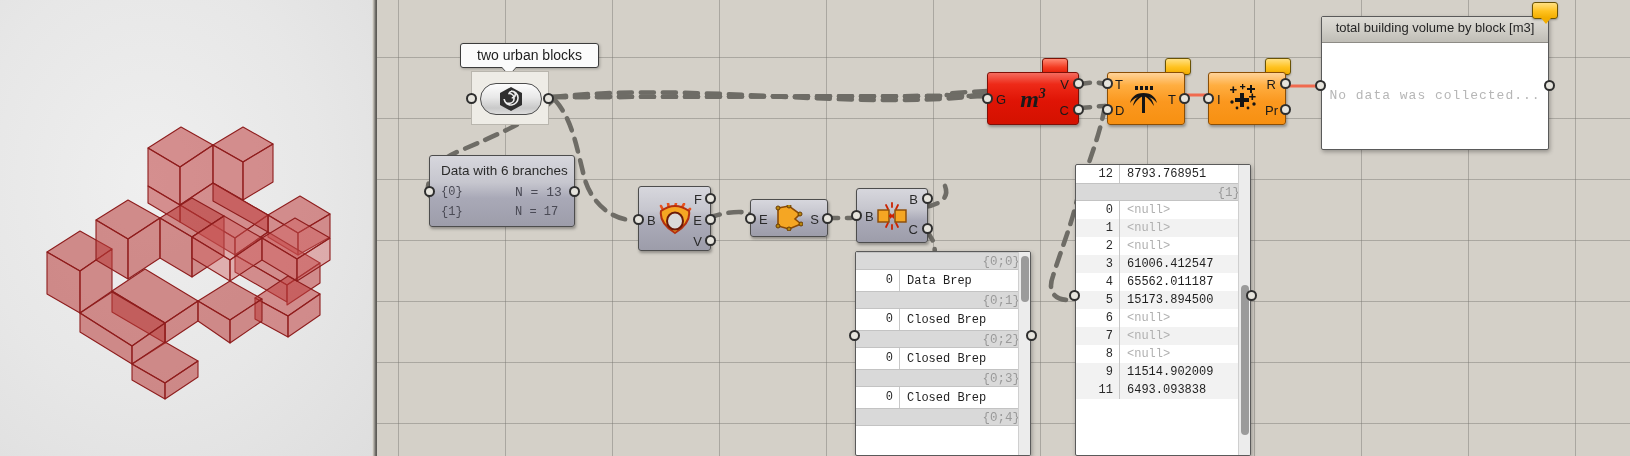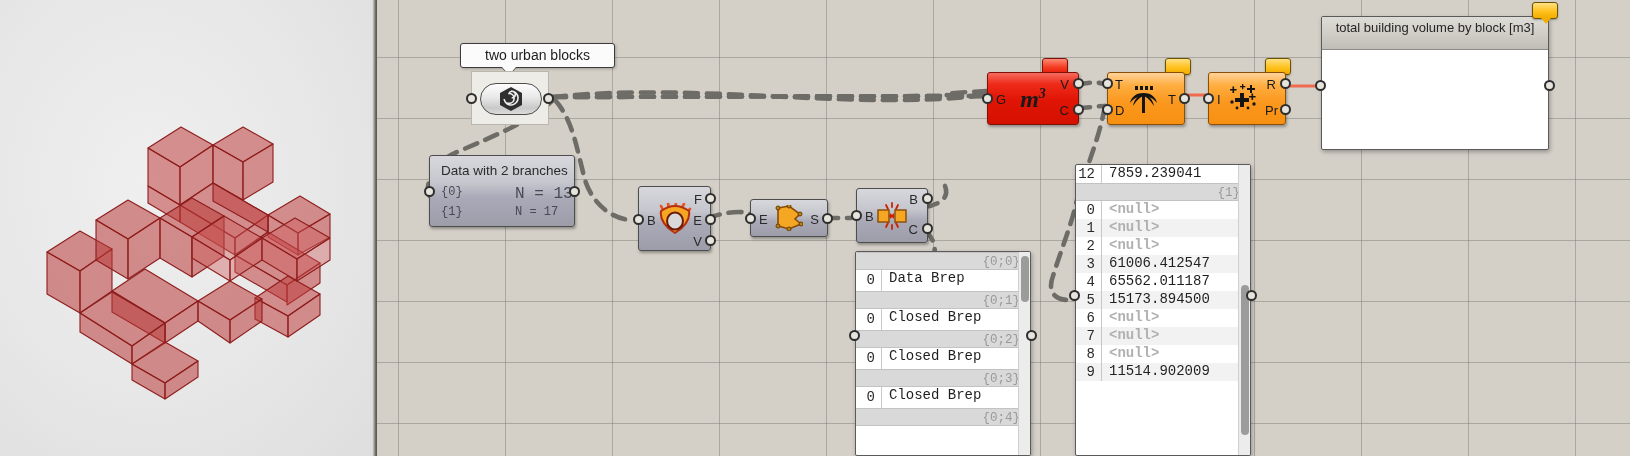--- a/index.html
+++ b/index.html
@@ -82,21 +82,21 @@
     content:""; position:absolute; left:8px; bottom:-6px;
     border-left:5px solid transparent; border-right:5px solid transparent;
     border-top:6px solid #f2ad00;
   }
   .flag.red:after { border-top-color:#e31a05; }
 
   
   #nickname {
     position: absolute; left: 83px; top: 43px;
     background: #fbfbfb; border: 1px solid #3c3c3c; border-radius: 3px;
-    padding: 3px 24px 4px; font-size: 14px; color: #1d1d1d; white-space: nowrap;
+    padding: 3px 16px 4px; font-size: 14px; color: #1d1d1d; white-space: nowrap;
     box-shadow: 1px 1px 3px rgba(0,0,0,.25);
   }
   #nickname:after {
     content:""; position:absolute; left:41px; bottom:-8px;
     border-left:7px solid transparent; border-right:7px solid transparent;
     border-top:8px solid #fbfbfb;
     filter: drop-shadow(0 1px 0 #3c3c3c);
   }
 
   
@@ -112,39 +112,39 @@
 
   
   .panel {
     position: absolute;
     background: #fff; border: 1px solid #5a5a5a; border-radius: 2px;
     box-shadow: 1px 2px 4px rgba(0,0,0,.3);
     font-family: "Liberation Mono", monospace;
     overflow: hidden;
   }
   .panel-title {
-    height: 33px; line-height: 22px; text-align: center;
+    height: 26px; line-height: 22px; text-align: center;
     font-family: "Liberation Sans", sans-serif; font-size: 13px; color: #262626;
     background: linear-gradient(to bottom,#dedcd6 0%,#cfcdc6 55%,#bfbdb6 100%);
     border-bottom: 1px solid #8d8b85;
   }
   .panel-empty {
     color: #b6b6b6; font-size: 13px; text-align: center; padding-top: 45px;
     letter-spacing: 1px;
   }
 
   
-  .row { display: flex; height: 18px; align-items: flex-start; font-size: 14px; }
+  .row { display: flex; height: 18px; align-items: center; font-size: 12px; padding-left: 18px; }
   .row .idx {
     width: 26px; text-align: right; padding-right: 6px;
     color: #2a2a2a; border-right: 1px solid #c8c8c8; height: 100%;
     line-height: 18px;
   }
   .row .val { padding-left: 7px; color: #1f1f1f; }
-  .row .val.null { color: #b0b0b0; font-weight: bold; }
+  .row .val.null { color: #b0b0b0; }
   .row.alt { background: #f2f2f2; }
   .branch {
     height: 18px; line-height: 18px; font-size: 12.5px; text-align: right;
     padding-right: 10px; color: #9a9a9a; background: #d9d9d9;
     border-top: 1px solid #c3c3c3; border-bottom: 1px solid #c3c3c3;
   }
   .brep-val { color: #1b5e20; }
 
   .scrollbar {
     position: absolute; right: 0; top: 0; width: 12px; height: 100%;
@@ -284,23 +284,23 @@
         <svg class="icon-glyph" width="30" height="28" viewBox="0 0 30 28">
           <polygon points="15,2 26,8 26,20 15,26 4,20 4,8" fill="#2f2f2f"></polygon>
           <path d="M15,6 a7,7 0 1,1 -6.9,8 a5,5 0 1,0 5,-5.6 a3.2,3.2 0 1,1 2.6,4.3" fill="none" stroke="#ededed" stroke-width="1.6"></path>
         </svg>
       </div>
       <div class="grip" style="left:-6px; top:21px;"></div>
       <div class="grip" style="right:-6px; top:21px;"></div>
     </div>
 
     <div class="node grey" style="left:52px; top:155px; width:146px; height:72px;">
-      <div style="position:absolute; left:11px; top:7px; font-size:13.5px; color:#2b2b2b;">Data with 2 branches</div>
+      <div style="position:absolute; left:11px; top:7px; font-size:13.5px; color:#2b2b2b;">Data with 6 branches</div>
       <div style="position:absolute; left:11px; top:29px; font-family:'Liberation Mono',monospace; font-size:12px; color:#4a4a55;">{0}</div>
-      <div style="position:absolute; left:85px; top:29px; font-family:'Liberation Mono',monospace; font-size:16px; color:#4a4a55;">N = 13</div>
+      <div style="position:absolute; left:85px; top:29px; font-family:'Liberation Mono',monospace; font-size:13px; color:#4a4a55;">N = 13</div>
       <div style="position:absolute; left:11px; top:49px; font-family:'Liberation Mono',monospace; font-size:12px; color:#4a4a55;">{1}</div>
       <div style="position:absolute; left:85px; top:49px; font-family:'Liberation Mono',monospace; font-size:12px; color:#4a4a55;">N = 17</div>
       <div class="grip" style="left:-6px; top:30px;"></div>
       <div class="grip" style="right:-6px; top:30px;"></div>
     </div>
 
     <div class="node grey" style="left:261px; top:186px; width:73px; height:65px;">
       <div class="port-label" style="left:8px; top:27px;">B</div>
       <div class="port-label" style="right:8px; top:6px;">F</div>
       <div class="port-label" style="right:8px; top:27px;">E</div>
@@ -404,20 +404,21 @@
             <circle cx="21" cy="24" r="1.4"></circle>
         </g>
       </svg>
       <div class="grip" style="left:-6px; top:20px;"></div>
       <div class="grip" style="right:-6px; top:5px;"></div>
       <div class="grip" style="right:-6px; top:31px;"></div>
     </div>
 
     <div class="panel" style="left:944px; top:16px; width:228px; height:134px;">
       <div class="panel-title">total building volume by block [m3]</div>
+      <div class="panel-empty">No data was collected...</div>
     </div>
     <div class="flag yellow" style="left:1155px; top:2px;"></div>
     <div class="grip" style="left:938px; top:80px;"></div>
     <div class="grip" style="left:1167px; top:80px;"></div>
 
     <div class="panel" id="brep-panel" style="left:478px; top:251px; width:176px; height:205px;">
       <div id="brep-rows">
           <div class="branch">{0;0}</div>
           <div class="row" style="height: 21px;">
             <div class="idx" style="line-height:21px">0</div>
@@ -443,21 +444,21 @@
       <div class="scrollbar">
         <div class="scrollthumb" style="top:4px; height:46px;"></div>
       </div>
     </div>
     <div class="grip" style="left:472px; top:330px;"></div>
     <div class="grip" style="left:649px; top:330px;"></div>
 
     <div class="panel" id="volume-panel" style="left:698px; top:164px; width:176px; height:292px;">
       <div class="row">
         <div class="idx">12</div>
-        <div class="val">7859.239041</div>
+        <div class="val">8793.768951</div>
       </div>
       <div class="branch">{1}</div>
       <div id="volume-rows">
           <div class="row">
             <div class="idx">0</div>
             <div class="val null">&lt;null&gt;</div>
           </div>
           <div class="row alt">
             <div class="idx">1</div>
             <div class="val null">&lt;null&gt;</div>
@@ -487,20 +488,24 @@
             <div class="val null">&lt;null&gt;</div>
           </div>
           <div class="row">
             <div class="idx">8</div>
             <div class="val null">&lt;null&gt;</div>
           </div>
           <div class="row alt">
             <div class="idx">9</div>
             <div class="val">11514.902009</div>
           </div>
+          <div class="row alt">
+            <div class="idx">11</div>
+            <div class="val">6493.093838</div>
+          </div>
         </div>
       <div class="scrollbar">
         <div class="scrollthumb" style="top:120px; height:150px;"></div>
       </div>
     </div>
     <div class="grip" style="left:692px; top:290px;"></div>
     <div class="grip" style="left:869px; top:290px;"></div>
 
   </div>
 </div>

